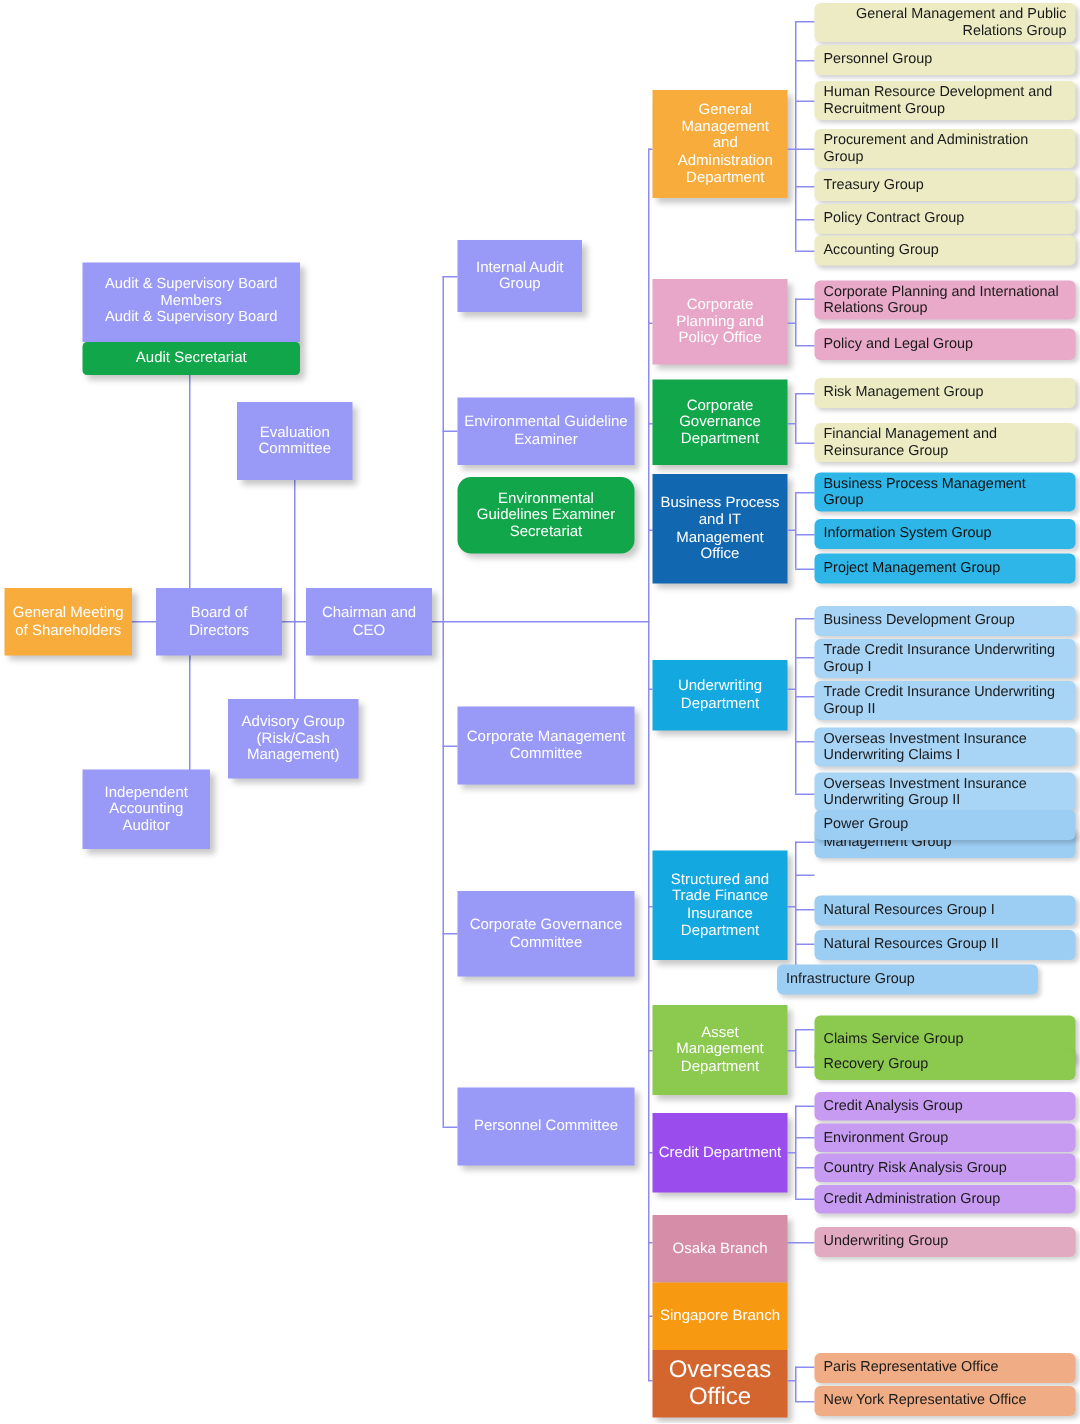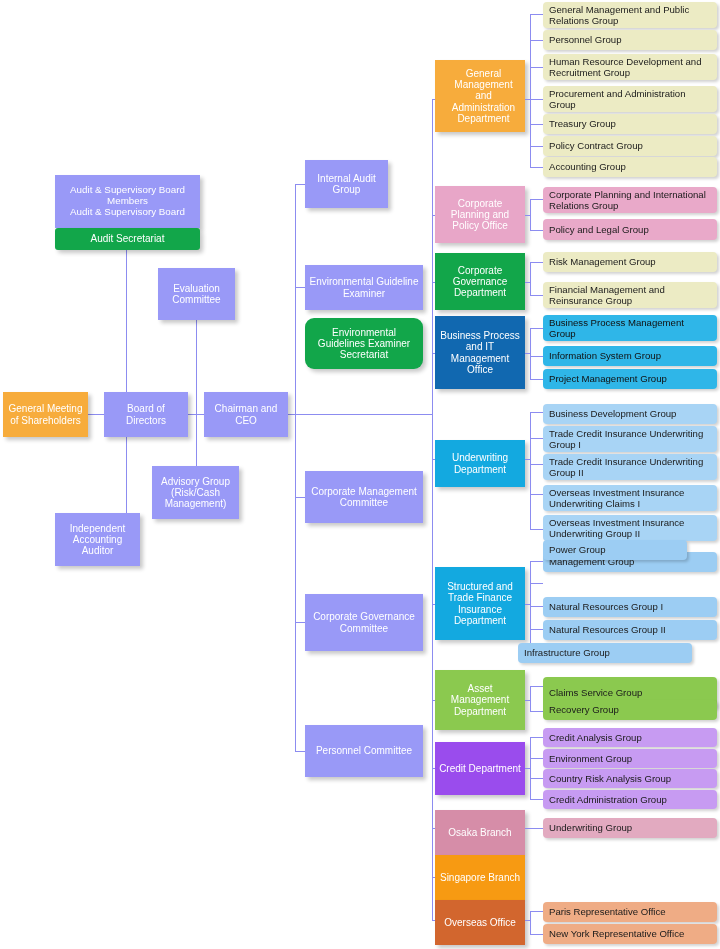--- a/index.html
+++ b/index.html
@@ -171,21 +171,21 @@
   <div class="ln lnv" style="left:530px; top:14px; height:153px;"></div>
   <div class="ln lnh" style="left:525px; top:99px; width:5px;"></div>
   <div class="ln lnh" style="left:530px; top:14px;  width:13px;"></div>
   <div class="ln lnh" style="left:530px; top:40px;  width:13px;"></div>
   <div class="ln lnh" style="left:530px; top:67px;  width:13px;"></div>
   <div class="ln lnh" style="left:530px; top:99px;  width:13px;"></div>
   <div class="ln lnh" style="left:530px; top:124px; width:13px;"></div>
   <div class="ln lnh" style="left:530px; top:146px; width:13px;"></div>
   <div class="ln lnh" style="left:530px; top:167px; width:13px;"></div>
 
-  <div class="leaf l-cream" style="left:543px; top:2px;   width:174px; height:26px;">
+  <div class="leaf l-cream" style="left:543px; top:2px;   width:174px; height:26px;text-align:right;">
     <span>General Management and Public Relations Group</span>
     </div>
   <div class="leaf l-cream" style="left:543px; top:30px;  width:174px; height:20px;">
     <span>Personnel Group</span>
     </div>
   <div class="leaf l-cream" style="left:543px; top:54px;  width:174px; height:26px;">
     <span>Human Resource Development and Recruitment Group</span>
     </div>
   <div class="leaf l-cream" style="left:543px; top:86px;  width:174px; height:26px;">
     <span>Procurement and Administration Group</span>
@@ -288,21 +288,21 @@
   <div class="ln lnh" style="left:525px; top:604px; width:5px;"></div>
   <div class="ln lnh" style="left:530px; top:561px; width:13px;"></div>
   <div class="ln lnh" style="left:530px; top:583px; width:13px;"></div>
   <div class="ln lnh" style="left:530px; top:606px; width:13px;"></div>
   <div class="ln lnh" style="left:530px; top:629px; width:13px;"></div>
   <div class="ln lnh" style="left:530px; top:653px; width:13px;"></div>
 
   <div class="leaf l-bluel2" style="left:543px; top:552px; width:174px; height:20px;">
     <span>Management Group</span>
     </div>
-  <div class="leaf l-bluel2" style="left:543px; top:540px; width:144px; height:20px;">
+  <div class="leaf l-bluel2" style="left:543px; top:540px; width:174px; height:20px;">
     <span>Power Group</span>
     </div>
   <div class="leaf l-bluel2" style="left:543px; top:597px; width:174px; height:20px;">
     <span>Natural Resources Group I</span>
     </div>
   <div class="leaf l-bluel2" style="left:543px; top:620px; width:174px; height:20px;">
     <span>Natural Resources Group II</span>
     </div>
   <div class="leaf l-bluel2" style="left:518px; top:643px; width:174px; height:20px;">
     <span>Infrastructure Group</span>
@@ -356,21 +356,21 @@
   <div class="leaf l-pinkdk" style="left:543px; top:818px; width:174px; height:20px;">
     <span>Underwriting Group</span>
     </div>
 
   <div class="ln lnh" style="left:432px; top:877px; width:3px;"></div>
   <div class="node c-orange2 t-white sq" style="left:435px; top:855px; width:90px; height:45px; font-size:10px;">
     <span>Singapore Branch</span>
   </div>
 
   <div class="ln lnh" style="left:432px; top:920px; width:3px;"></div>
-  <div class="node c-rust t-white sq" style="left:435px; top:900px; width:90px; height:45px; font-size:10px;justify-content:center;">
+  <div class="node c-rust t-white sq" style="left:435px; top:900px; width:90px; height:45px; font-size:16px;justify-content:center;">
     <span>Overseas Office</span>
   </div>
   <div class="ln lnv" style="left:530px; top:911px; height:23px;"></div>
   <div class="ln lnh" style="left:525px; top:920px; width:5px;"></div>
   <div class="ln lnh" style="left:530px; top:911px; width:13px;"></div>
   <div class="ln lnh" style="left:530px; top:934px; width:13px;"></div>
 
   <div class="leaf l-peach" style="left:543px; top:902px; width:174px; height:20px;">
     <span>Paris Representative Office</span>
     </div>

